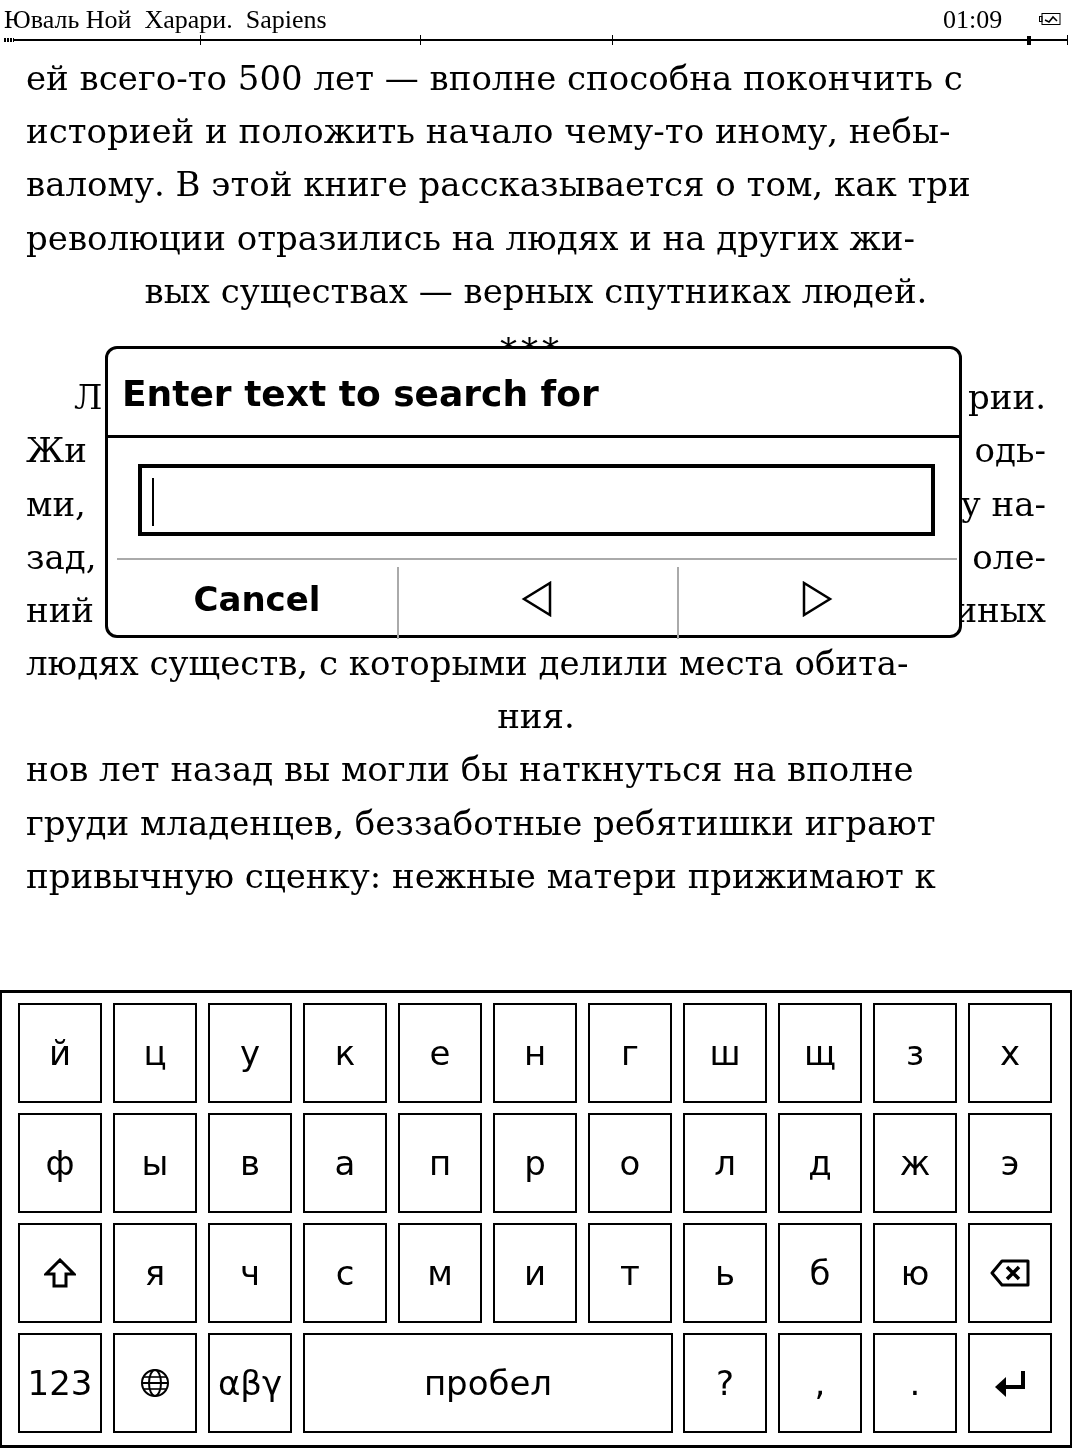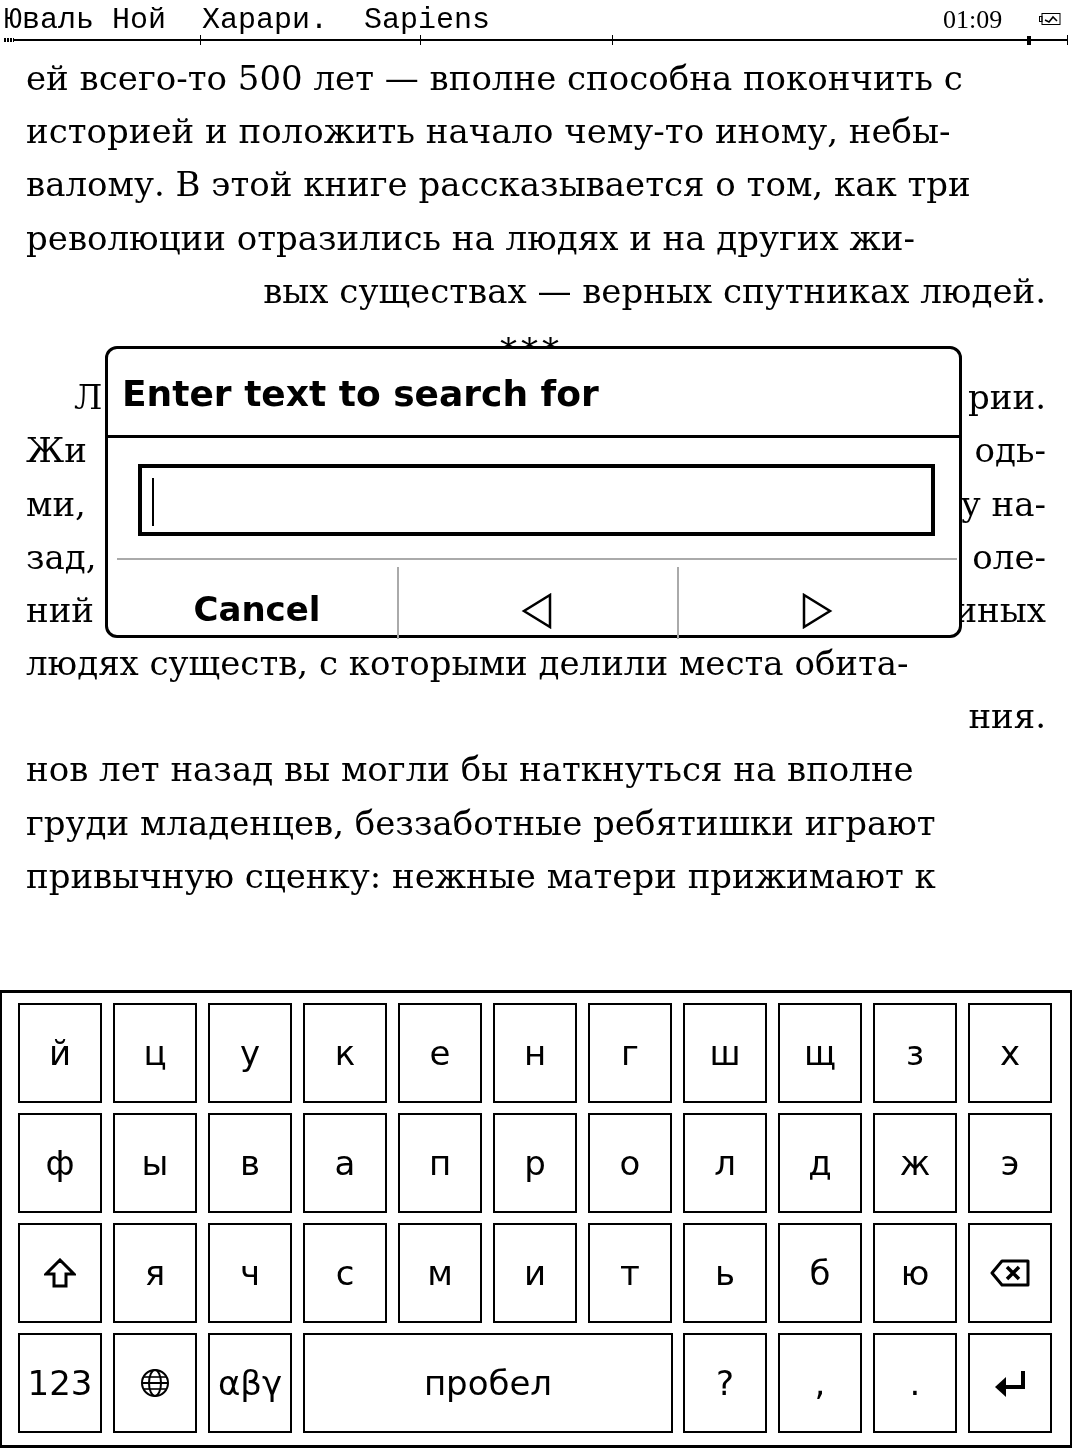--- a/index.html
+++ b/index.html
@@ -1,44 +1,44 @@
 <!DOCTYPE html>
 <html><head>
 <meta charset="utf-8">
 <style>
   html, body { margin: 0; padding: 0; background: #fff; }
   body { width: 1072px; height: 1448px; position: relative; overflow: hidden; color: #000; }
 
   
   .header { position: absolute; left: 0; top: 0; width: 1072px; height: 46px; }
-  .book-title { position: absolute; left: 4px; top: 4px; font-family: Liberation Mono, monospace; font-size: 30px; line-height: 32px; white-space: pre; }
+  .book-title { position: absolute; left: 4px; top: 4px; font-family: Liberation Serif, serif; font-size: 26px; line-height: 32px; white-space: pre; }
   .clock { position: absolute; left: 943px; top: 4px; font-family: Liberation Serif, serif; font-size: 26px; line-height: 32px; }
   .battery { position: absolute; left: 1039px; top: 13px; width: 22px; height: 12px; }
   .progress { position: absolute; left: 6px; top: 39px; width: 1062px; height: 2px; background: #000; }
   .tick { position: absolute; top: -4px; width: 1px; height: 10px; background: #000; }
   .tick.pos { width: 4px; height: 9px; top: -3px; }
   .start-mark { position: absolute; left: -2px; top: -1px; width: 10px; height: 4px;
     background: repeating-linear-gradient(90deg, #000 0 2px, #fff 2px 3px); }
 
   
   .page { position: absolute; left: 26px; top: 52px; width: 1020px; font-family: "DejaVu Serif", serif; font-size: 34px; line-height: 53.2px; }
   .line { white-space: nowrap; height: 53.2px; display: flex; justify-content: space-between; }
-  .line.last { justify-content: flex-end; }
+  .line.last { justify-content: center; }
   .line.indent { padding-left: 48px; }
   .stars { position: absolute; left: 500px; top: 330px; font-family: "DejaVu Serif", serif; font-size: 34px; letter-spacing: 4px; }
 
   
   .dialog { position: absolute; left: 105px; top: 346px; width: 857px; height: 292px; background: #fff;
     border: 3px solid #000; border-radius: 12px; box-sizing: border-box; }
   .dialog-title { position: absolute; left: 14px; top: 22px; font-family: "DejaVu Sans", sans-serif; font-weight: bold; font-size: 36px; line-height: 46px; }
   .dialog-title-rule { position: absolute; left: 0; top: 86px; width: 100%; height: 3px; background: #000; }
   .search-input { position: absolute; left: 30px; top: 115px; width: 797px; height: 72px; border: 4px solid #000; box-sizing: border-box; background: #fff; }
   .caret { position: absolute; left: 10px; top: 10px; width: 2px; height: 48px; background: #000; }
   .buttons-rule { position: absolute; left: 9px; top: 209px; width: 840px; height: 2px; background: #aaa; }
-  .btn { position: absolute; top: 206px; height: 74px; display: flex; align-items: flex-end; justify-content: center; }
+  .btn { position: absolute; top: 213px; height: 74px; display: flex; align-items: center; justify-content: center; }
   .btn-cancel { left: 9px; width: 280px; font-family: "DejaVu Sans", sans-serif; font-weight: bold; font-size: 34px; }
   .btn-prev { left: 289px; width: 280px; }
   .btn-next { left: 569px; width: 280px; }
   .btn-sep { position: absolute; top: 218px; width: 2px; height: 72px; background: #aaa; }
 
   
   .keyboard { position: absolute; left: 0; top: 990px; width: 1072px; height: 458px; background: #fff;
     border-top: 3px solid #000; border-left: 2px solid #000; border-right: 2px solid #000; border-bottom: 3px solid #000; box-sizing: border-box; }
   .key { position: absolute; width: 84px; height: 100px; border: 2px solid #000; box-sizing: border-box; background: #fff;
     display: flex; align-items: center; justify-content: center; font-family: "DejaVu Sans", sans-serif; font-size: 34px; }

